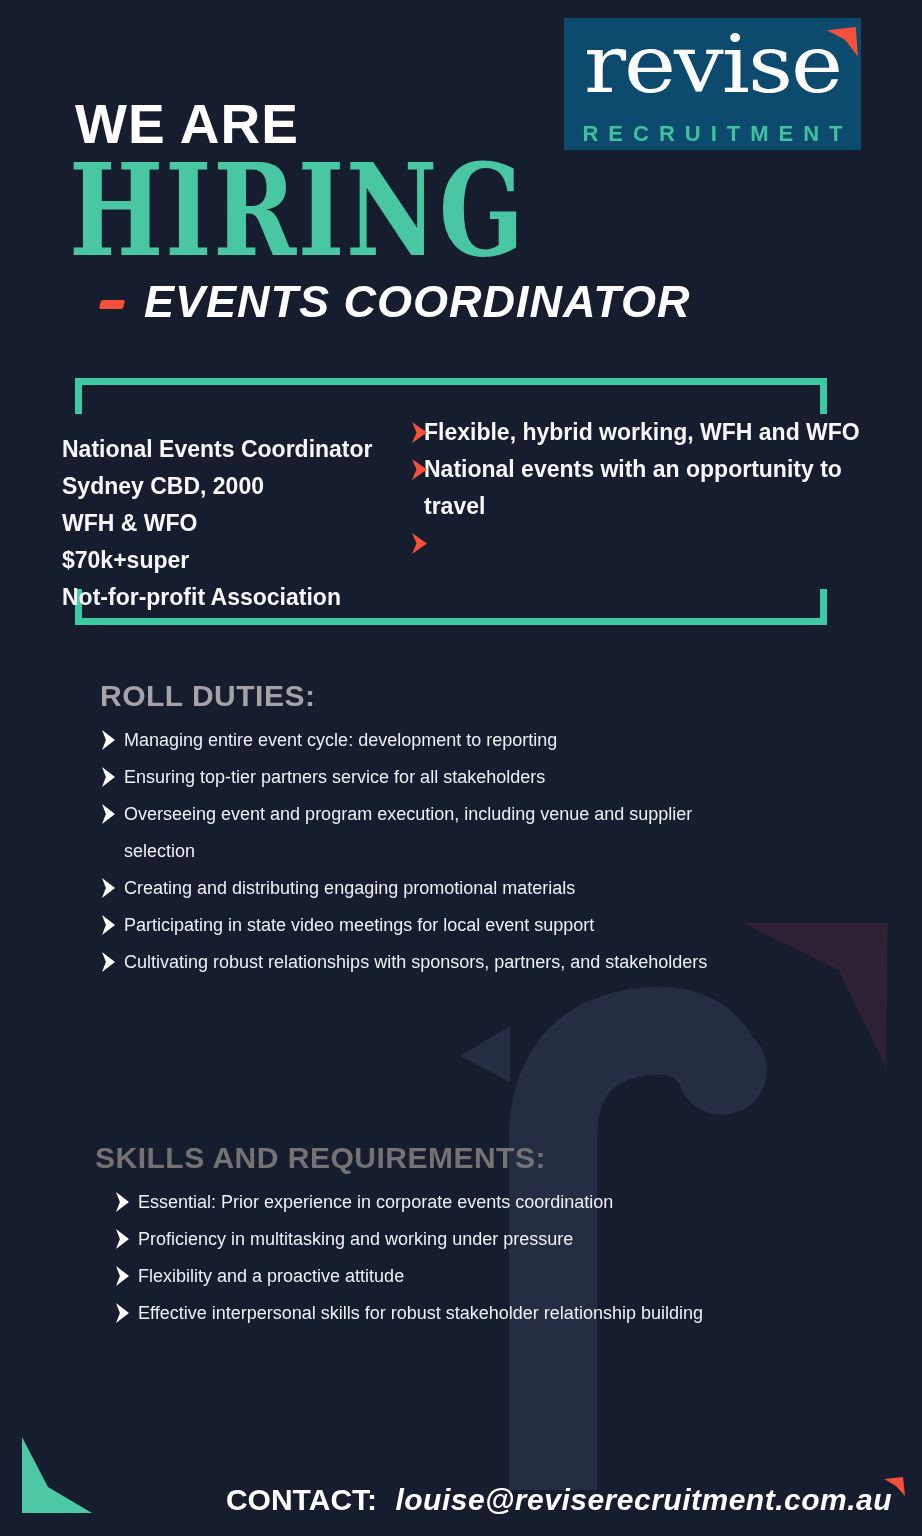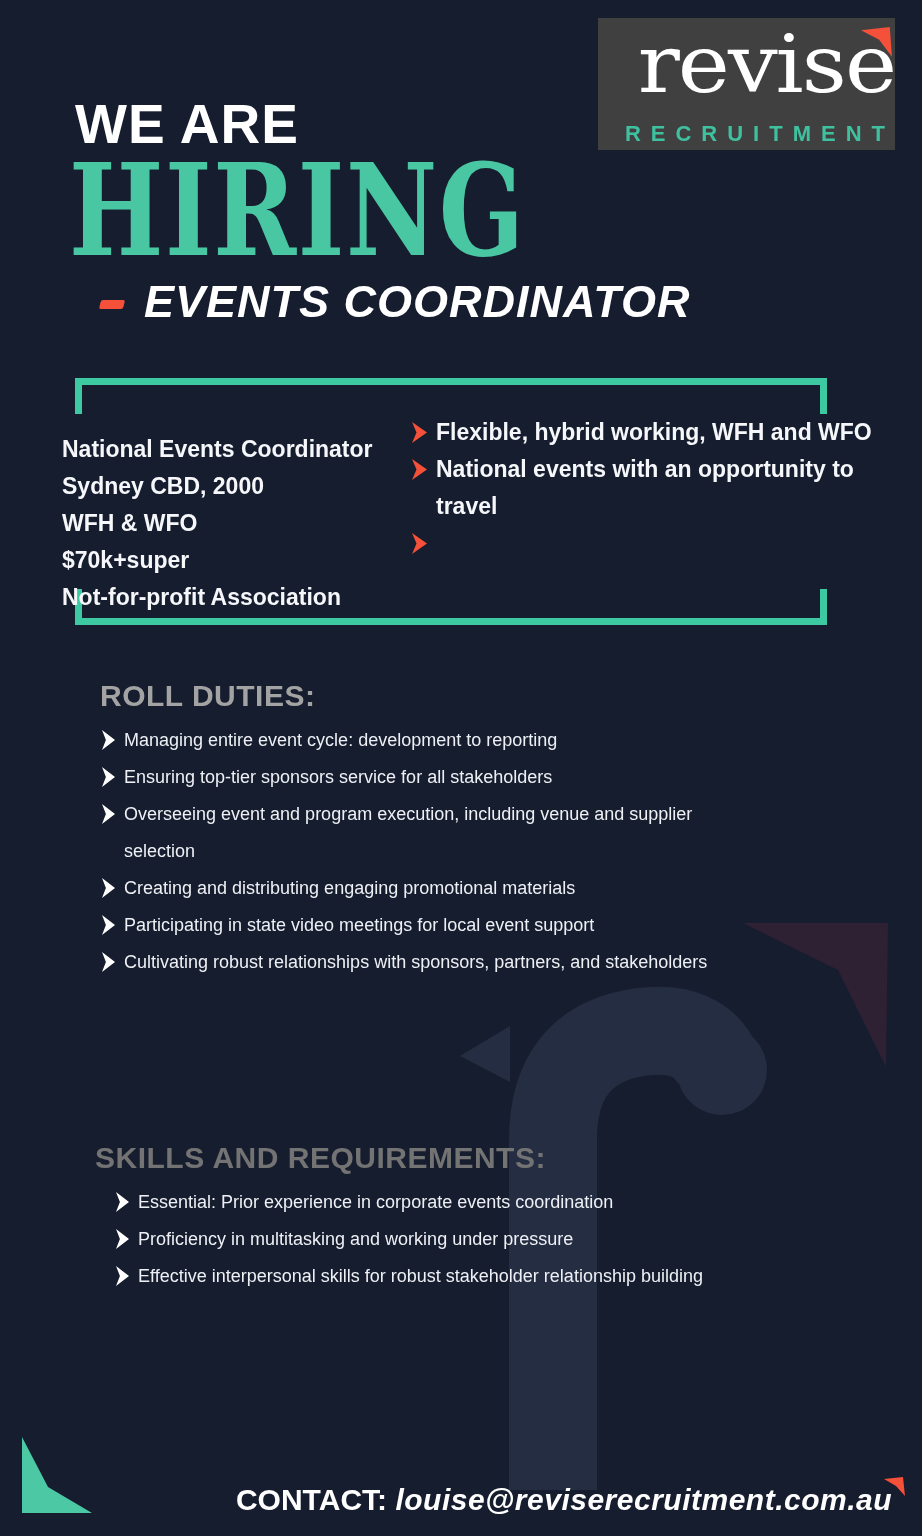--- a/index.html
+++ b/index.html
@@ -7,22 +7,22 @@
     width:922px;height:1536px;position:relative;overflow:hidden;
     background:#161d2e;
     font-family:"Liberation Sans",sans-serif;
     color:#ffffff;
   }
   .abs{position:absolute;}
   svg.deco{position:absolute;left:0;top:0;width:922px;height:1536px;pointer-events:none;}
 
   
   .logo-box{
-    left:598px;top:18px;width:297px;height:132px;
-    background:#404040;text-align:right;
+    left:564px;top:18px;width:297px;height:132px;
+    background:#0c4a6e;text-align:center;
   }
   .logo-word{
     font-family:"DejaVu Serif",serif;
     font-size:88px;line-height:1;color:#ffffff;
     margin-top:6px;letter-spacing:-2px;
     transform:scaleY(0.92);transform-origin:top center;
   }
   .logo-tag{
     font-size:22px;font-weight:bold;letter-spacing:10px;
     color:#3fc1a0;margin-top:9px;text-indent:10px;
@@ -65,21 +65,21 @@
   .frame .bar.stub-br{right:0;bottom:0;width:7px;height:36px;}
 
   .box-left{
     left:62px;top:431px;width:350px;
     font-size:23px;font-weight:bold;line-height:37px;color:#f6f7fa;
   }
   .box-right{
     left:415px;top:414px;width:492px;
     font-size:23px;font-weight:bold;line-height:37px;color:#f6f7fa;
   }
-  .box-right .li{position:relative;padding-left:21px;}
+  .box-right .li{position:relative;padding-left:9px;}
   .arrow{
     display:inline-block;background:#ffffff;
     clip-path:polygon(0 0,100% 50%,0 100%,30% 50%);
   }
   .arrow.red{background:#f4503a;width:15px;height:21px;}
   .arrow.white{width:13px;height:20px;}
   .box-right .arrow{position:absolute;left:-3px;top:8px;}
 
   
   .sec-heading{
@@ -92,21 +92,21 @@
   .duties-list{left:102px;top:722px;width:650px;}
   .skills-list{left:116px;top:1184px;width:628px;}
   .bullet-list .li{position:relative;padding-left:22px;}
   .bullet-list .arrow{position:absolute;left:0;top:8px;}
 
   
   .contact{
     right:30px;top:1483px;font-size:30px;white-space:nowrap;
   }
   .contact .label{font-weight:800;}
-  .contact .email{font-weight:bold;font-style:italic;letter-spacing:0.5px;}
+  .contact .email{font-weight:bold;font-style:italic;letter-spacing:0.5px;margin-left:10px;}
 </style>
 </head>
 <body>
 
 <svg class="deco" viewBox="0 0 922 1536">
   <polygon points="743,923 888,923 886,1067 838,970" fill="#2d2133"></polygon>
   <g fill="#252d42" stroke="none">
     <path d="M 553 1490 L 553 1140 Q 553 1045 640 1032 Q 700 1024 718 1066" fill="none" stroke="#252d42" stroke-width="88"></path>
     <circle cx="722" cy="1070" r="45"></circle>
     <polygon points="460,1056 510,1026 510,1082"></polygon>
@@ -171,21 +171,21 @@
   </div>
 
 <div class="abs sec-heading duties-h">ROLL DUTIES:</div>
 <div class="abs bullet-list duties-list">
     <div class="li">
     <span class="arrow white"></span>
     <span>Managing entire event cycle: development to reporting</span>
   </div>
     <div class="li">
     <span class="arrow white"></span>
-    <span>Ensuring top-tier sponsors service for all stakeholders</span>
+    <span>Ensuring top-tier partners service for all stakeholders</span>
   </div>
     <div class="li">
     <span class="arrow white"></span>
     <span>Overseeing event and program execution, including venue and supplier selection</span>
   </div>
     <div class="li">
     <span class="arrow white"></span>
     <span>Creating and distributing engaging promotional materials</span>
   </div>
     <div class="li">
@@ -200,20 +200,24 @@
 
 <div class="abs sec-heading skills-h">SKILLS AND REQUIREMENTS:</div>
 <div class="abs bullet-list skills-list">
     <div class="li">
     <span class="arrow white"></span>
     <span>Essential: Prior experience in corporate events coordination</span>
   </div>
     <div class="li">
     <span class="arrow white"></span>
     <span>Proficiency in multitasking and working under pressure</span>
+  </div>
+    <div class="li">
+    <span class="arrow white"></span>
+    <span>Flexibility and a proactive attitude</span>
   </div>
     <div class="li">
     <span class="arrow white"></span>
     <span>Effective interpersonal skills for robust stakeholder relationship building</span>
   </div>
   </div>
 
 <div class="abs contact">
   <span class="label">CONTACT:</span>
   <span class="email">louise@reviserecruitment.com.au</span>

